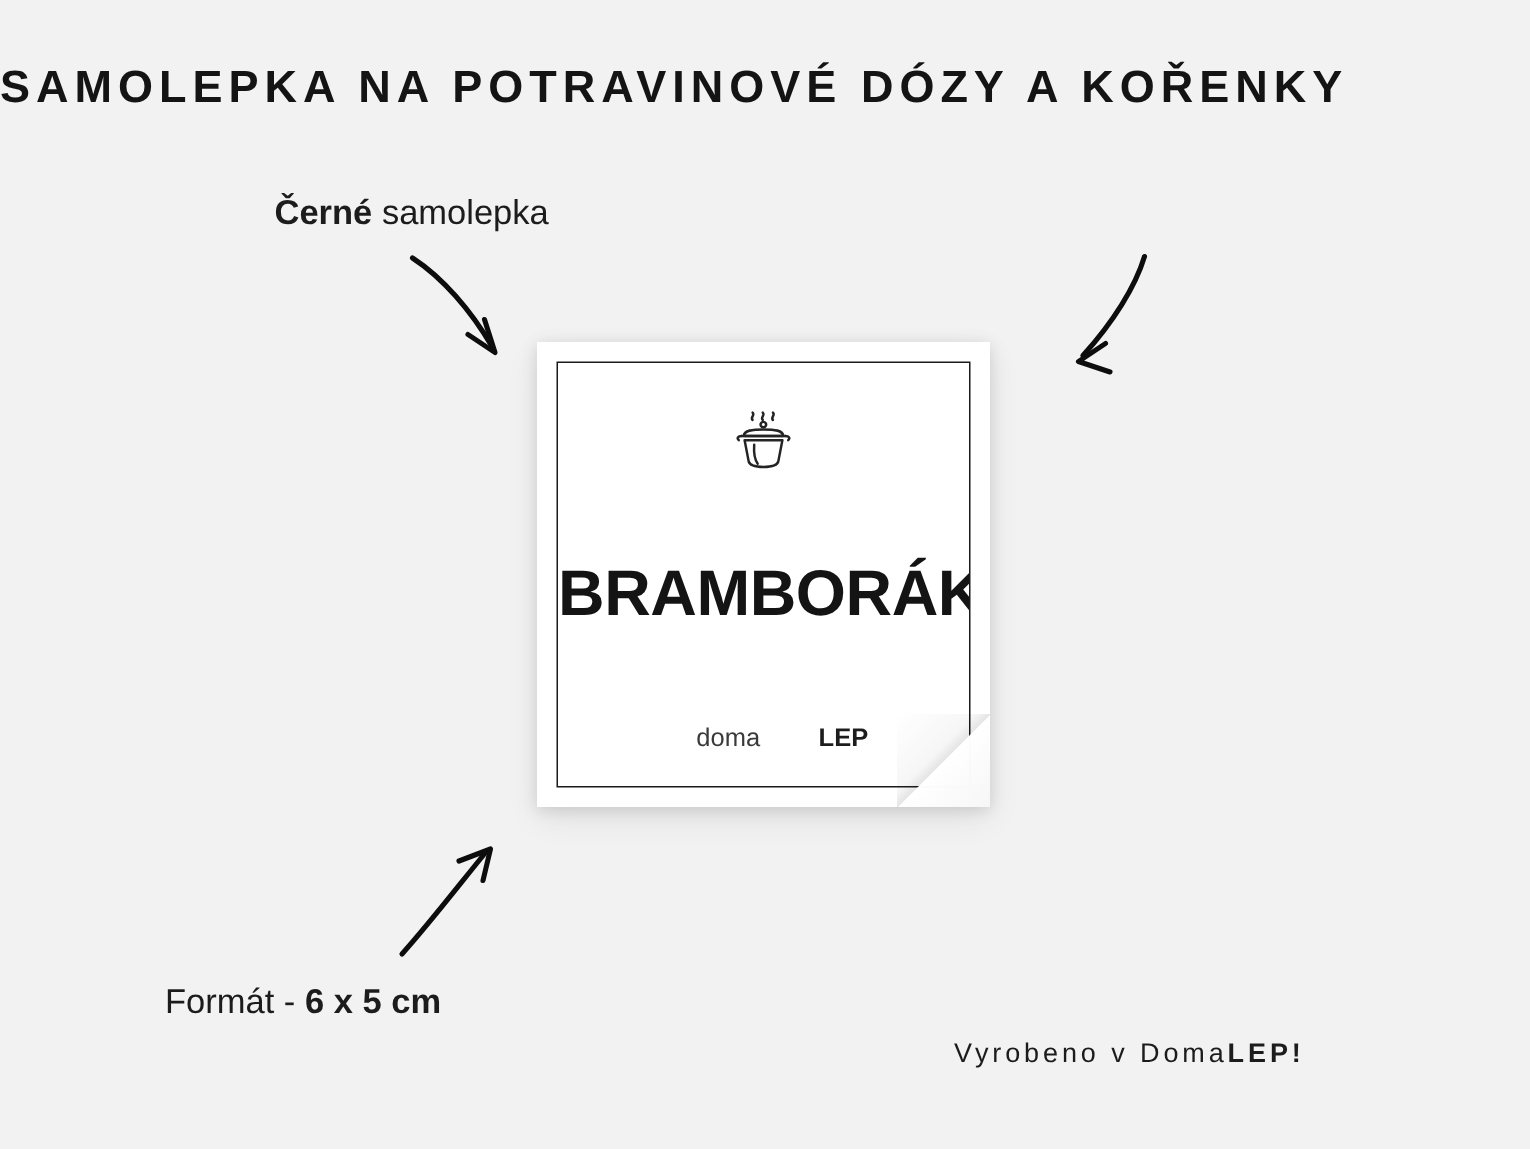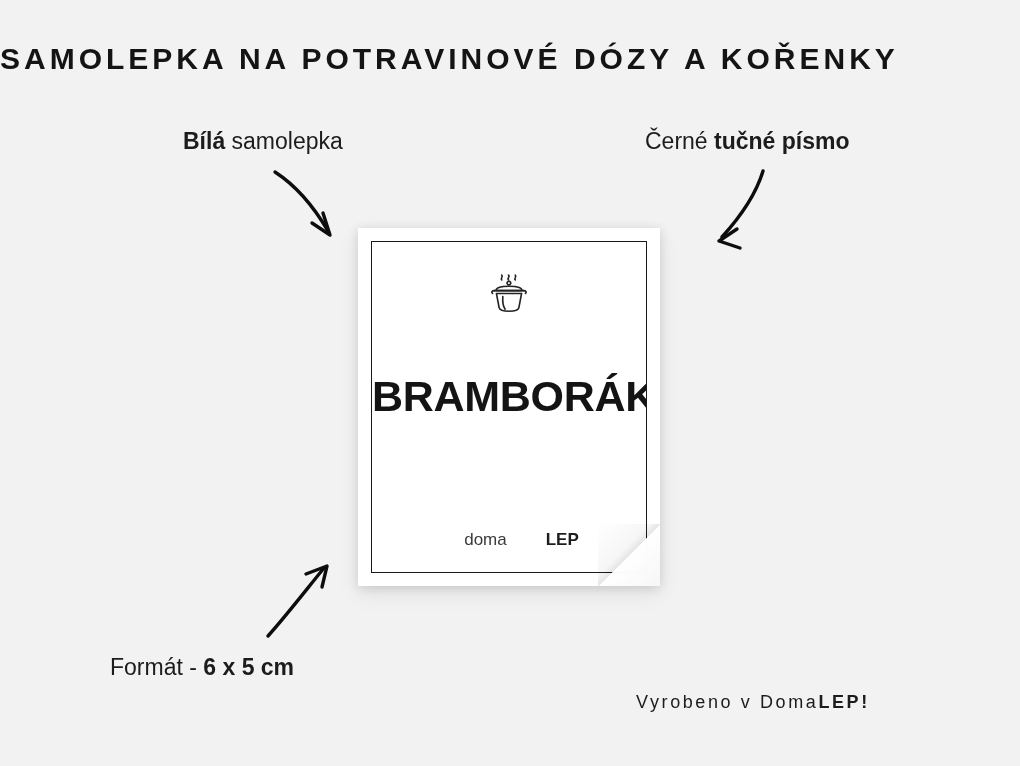--- a/index.html
+++ b/index.html
@@ -72,21 +72,21 @@
   #arrow-white  { left: 270px; top: 163px; }
   #arrow-black  { left: 700px; top: 163px; }
   #arrow-format { left: 258px; top: 552px; }
 
   
   #sticker-wrap {
     position: absolute;
     left: 358px;
     top: 228px;
     width: 302px;
-    height: 358px;
+    height: 310px;
   }
   #sticker-card {
     position: absolute;
     inset: 0;
     background: #ffffff;
     box-shadow: 0 2px 10px rgba(0,0,0,0.13),
                 0 8px 22px rgba(0,0,0,0.07);
   }
   
   #sticker-card::after {
@@ -162,28 +162,27 @@
   #sticker-brand .light { font-weight: normal; color: #3a3a3a; margin-left: 25px; }
   #sticker-brand .bold  { font-weight: bold; padding-left: 39px; }
 </style>
 </head>
 <body style="background: rgb(242, 242, 242);">
 
 <div id="stage">
 
   <div class="page-title">SAMOLEPKA NA POTRAVINOVÉ DÓZY A KOŘENKY</div>
 
-  <div class="annotation" id="ann-white"><span class="b">Bílá</span><span class="r"> samolepka</span></div>
+  <div class="annotation" id="ann-white"><span class="b">Černé</span><span class="r"> samolepka</span></div>
 
   <svg class="arrow-svg" id="arrow-white" width="100" height="100" viewBox="0 0 100 100">
     <path d="M 5 9 C 25 22, 44 44, 58 68" fill="none" stroke="#0d0d0d" stroke-width="3.4" stroke-linecap="round"></path>
     <path d="M 42 60 L 60 72 L 53 50" fill="none" stroke="#0d0d0d" stroke-width="3.4" stroke-linecap="round" stroke-linejoin="round"></path>
   </svg>
 
-  <div class="annotation" id="ann-black"><span class="r">Černé </span><span class="b">tučné písmo</span></div>
 
   <svg class="arrow-svg" id="arrow-black" width="110" height="100" viewBox="0 0 110 100">
     <path d="M 63 8 C 57 28, 42 52, 22 74" fill="none" stroke="#0d0d0d" stroke-width="3.4" stroke-linecap="round"></path>
     <path d="M 37 66 L 19 78 L 40 85" fill="none" stroke="#0d0d0d" stroke-width="3.4" stroke-linecap="round" stroke-linejoin="round"></path>
   </svg>
 
   <div class="annotation" id="ann-format"><span class="r">Formát - </span><span class="b">6 x 5 cm</span></div>
 
   <svg class="arrow-svg" id="arrow-format" width="100" height="100" viewBox="0 0 100 100">
     <path d="M 10 84 C 28 64, 48 38, 66 16" fill="none" stroke="#0d0d0d" stroke-width="3.4" stroke-linecap="round"></path>

